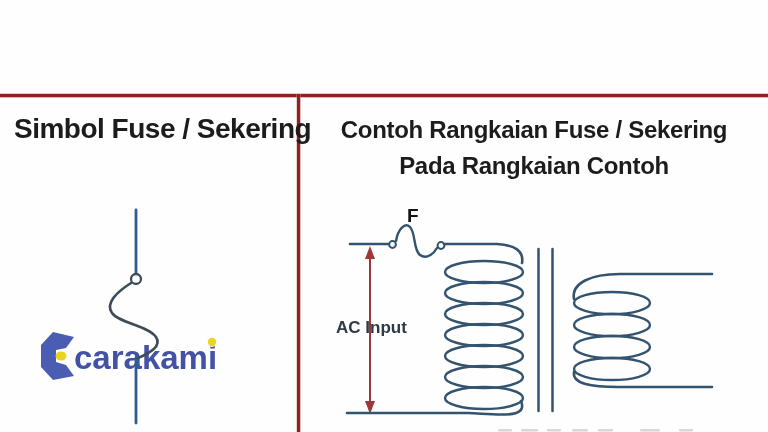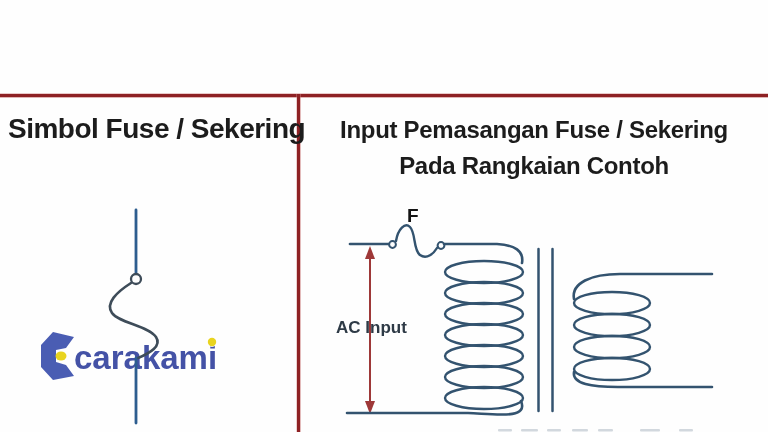--- a/index.html
+++ b/index.html
@@ -9,42 +9,42 @@
   }
   .divider-h{
     position:absolute;left:0;top:94px;width:768px;height:3px;
     background:#8e2124;box-shadow:0 1px 0 rgba(200,120,120,.55),0 -1px 0 rgba(210,140,140,.45);
   }
   .divider-v{
     position:absolute;left:297px;top:94px;width:3px;height:338px;
     background:#8e2124;box-shadow:1px 0 0 rgba(200,120,120,.5),-1px 0 0 rgba(210,140,140,.4);
   }
   .left-title{
-    position:absolute;left:8px;top:113px;width:297px;text-align:right;
+    position:absolute;left:14px;top:113px;width:297px;text-align:right;
     font-size:28px;font-weight:bold;color:#1c1c1c;letter-spacing:-0.5px;white-space:nowrap;
   }
   .right-title{
     position:absolute;left:300px;top:112px;width:468px;text-align:center;
     font-size:24px;font-weight:bold;color:#1c1c1c;line-height:36px;letter-spacing:-0.3px;
   }
   svg.diagram{position:absolute;left:0;top:0;width:768px;height:432px;}
   svg text{font-family:"Liberation Sans",sans-serif;}
 </style>
 </head>
 <body>
 
 <div class="canvas">
 
   <div class="divider-h"></div>
   <div class="divider-v"></div>
 
   <div class="left-title">Simbol Fuse / Sekering</div>
 
   <div class="right-title">
-    <div>Input Pemasangan Fuse / Sekering</div>
+    <div>Contoh Rangkaian Fuse / Sekering</div>
     <div>Pada Rangkaian Contoh</div>
   </div>
 
   <svg class="diagram" viewBox="0 0 768 432">
 
     <g>
       <path d="M 74,337 L 53,332 L 41,345 L 41,367 L 53,380 L 74,376 L 66,365 L 56,362 L 56,350 L 66,348 Z" fill="#4356b0" stroke="none" stroke-linejoin="round" opacity="0.96"></path>
       <ellipse cx="61" cy="356" rx="5.5" ry="4.5" fill="#e9d41f"></ellipse>
       <text x="74" y="369" font-size="33" font-weight="bold" fill="#3d4ca3" opacity="0.96">carakami</text>
       <circle cx="212" cy="342" r="5" fill="#fefefe"></circle>

